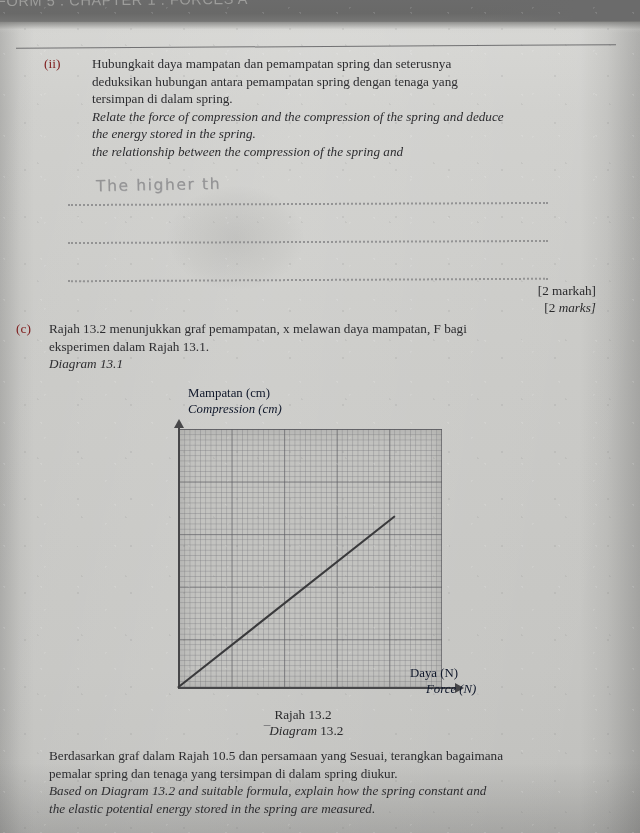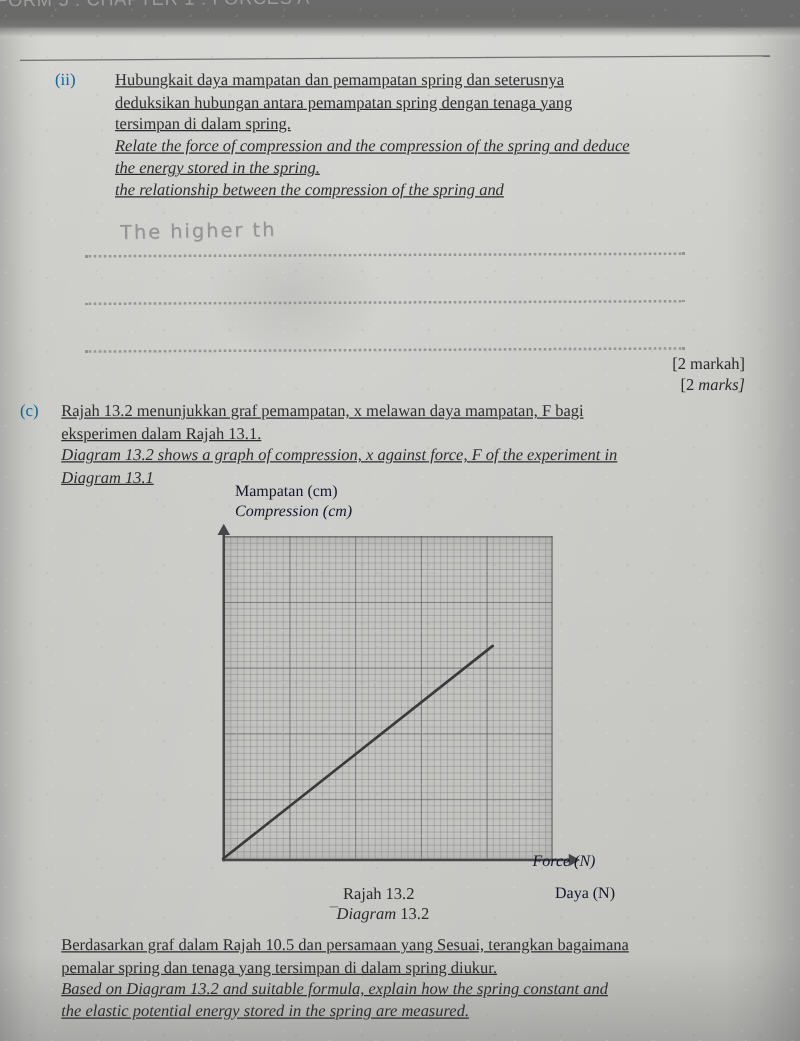--- a/index.html
+++ b/index.html
@@ -83,28 +83,27 @@
     border-top: 1.3px solid #5f5f61;
     transform: rotate(-0.35deg);
     opacity: 0.85;
   }
 
   
   .blk { position: absolute; }
   .marker {
     position: absolute;
     font-size: 13.5px;
-    color: #0369a1;
+    color: #7f1d1d;
   }
   .ln {
     font-size: 13.2px;
     line-height: 17.6px;
     white-space: nowrap;
     color: #2d2d30;
-    text-decoration: underline;
   }
   .ln.it { font-style: italic; }
 
   
   #q2-marker { left: 44px; top: 56px; }
   #q2-body   { left: 92px; top: 55px; }
 
   
   .dotline {
     position: absolute;
@@ -154,21 +153,21 @@
     width: 330px; height: 320px;
   }
   .axis-title {
     position: absolute;
     white-space: nowrap;
     font-size: 12.8px;
     color: #0f172a;
   }
   #y-axis-title-malay   { left: 38px; top: 0px; }
   #y-axis-title-english { left: 38px; top: 16px; font-style: italic; }
-  #x-axis-title-malay   { left: 294px; top: 280px; margin-top: 41px; }
+  #x-axis-title-malay   { left: 260px; top: 280px; }
   #x-axis-title-english { left: 276px; top: 296px; font-style: italic; text-align: right; }
 
   .grid {
     position: absolute;
     left: 29px; top: 43px;
     width: 263px; height: 258px;
     background-color: #c3c3c0;
     background-image:
       linear-gradient(to right,  rgba(90,90,95,0.55) 0.9px, rgba(0,0,0,0) 0.9px),
       linear-gradient(to bottom, rgba(90,90,95,0.55) 0.9px, rgba(0,0,0,0) 0.9px),
@@ -301,21 +300,20 @@
   <div class="dotline l3"></div>
   <div class="handwriting">The higher th</div>
 
   <div class="marks" id="marks-malay">[2 markah]</div>
   <div class="marks" id="marks-english"><span class="num">[2 </span><span>marks]</span></div>
 
   <div class="marker" id="q3-marker">(c)</div>
   <div class="blk" id="q3-body">
     <div class="ln">Rajah 13.2 menunjukkan graf pemampatan, x melawan daya mampatan, F bagi</div>
     <div class="ln">eksperimen dalam Rajah 13.1.</div>
-    <div class="ln it">Diagram 13.2 shows a graph of compression, x against force, F of the experiment in</div>
     <div class="ln it">Diagram 13.1</div>
   </div>
 
   <div id="graph-wrap">
     <div class="axis-title" id="y-axis-title-malay">Mampatan (cm)</div>
     <div class="axis-title" id="y-axis-title-english">Compression (cm)</div>
 
     <div class="grid"></div>
     <div class="grid-top-edge"></div>
     <div class="grid-right-edge"></div>

